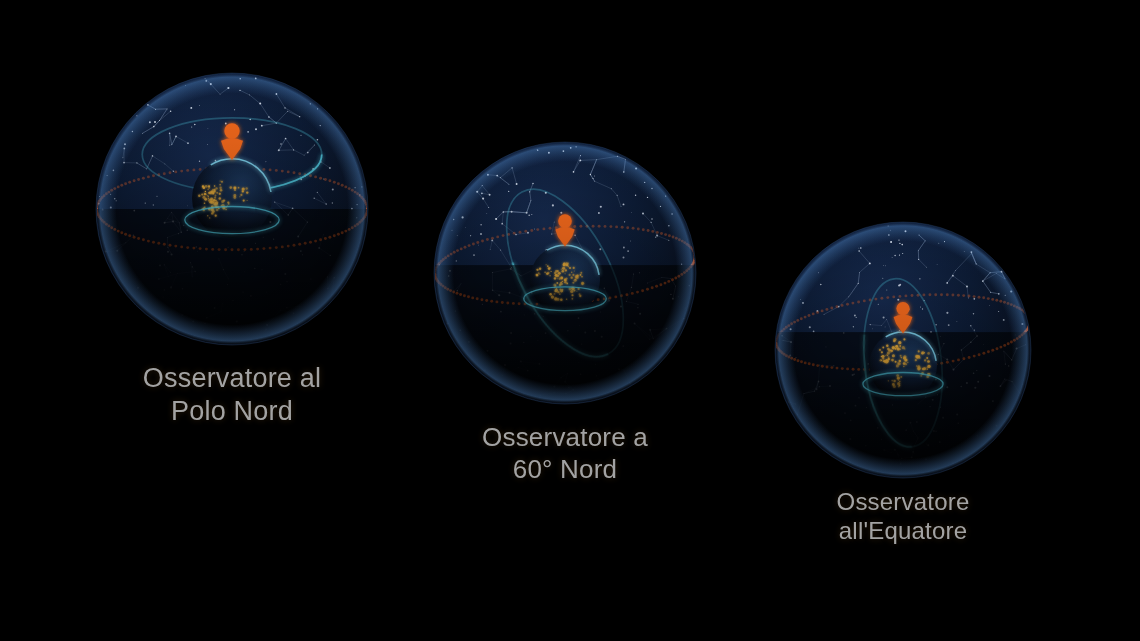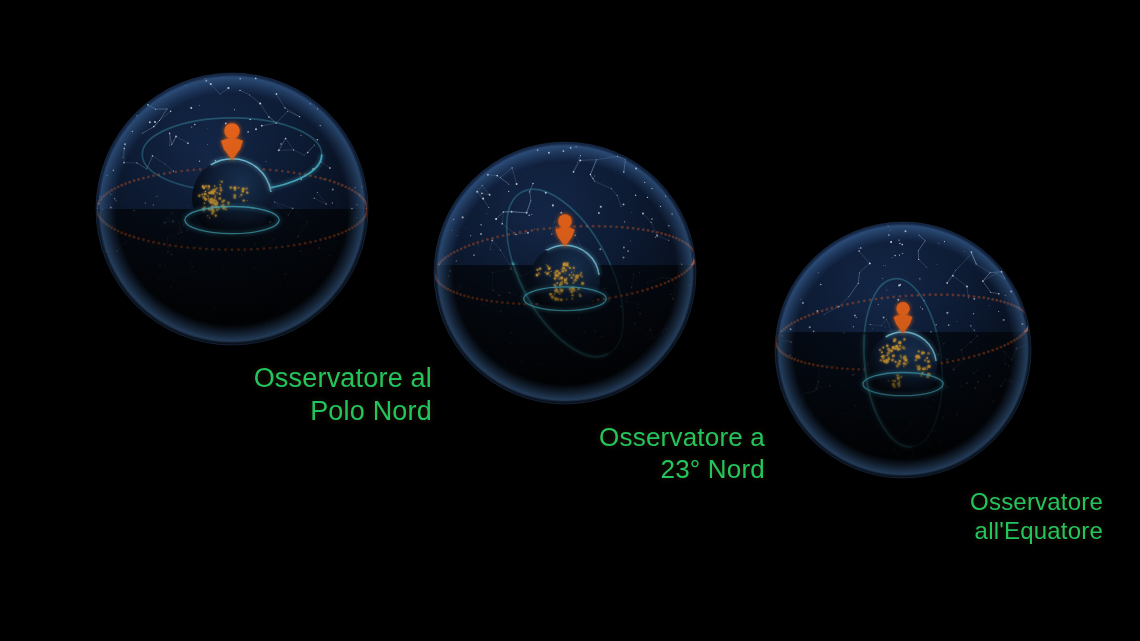--- a/index.html
+++ b/index.html
@@ -3,22 +3,22 @@
 <meta charset="utf-8">
 <style>
   html,body{margin:0;padding:0;background:#000;}
   body{width:1140px;height:641px;position:relative;overflow:hidden;
        font-family:"Liberation Sans","DejaVu Sans",sans-serif;}
 
   .stage{position:absolute;inset:0;background:#000;}
 
   .label{
     position:absolute;
-    color:#22c55e;
-    text-align:right;
+    color:#a3a3a3;
+    text-align:center;
     line-height:1.22;
     white-space:pre-line;
     letter-spacing:.2px;
     text-shadow:0 0 6px rgba(224,146,47,.22);
   }
 </style>
 </head>
 <body>
 
 <div class="stage">
@@ -1587,17 +1587,17 @@
           <circle cx="903" cy="350" r="128" fill="url(#hemiShade)"></circle>
         </g>
         <circle cx="903" cy="350" r="128" fill="url(#rimGlow)"></circle>
         <circle cx="903" cy="350" r="128" fill="none" stroke="#3b5f93" stroke-width="0.9" opacity="0.30"></circle>
       </g>
     </svg>
   <div id="labels">
       <div class="label" style="left: 32px; top: 362px; width: 400px; font-size: 27px;">Osservatore al
 Polo Nord</div>
       <div class="label" style="left: 365px; top: 422px; width: 400px; font-size: 26px;">Osservatore a
-23° Nord</div>
+60° Nord</div>
       <div class="label" style="left: 703px; top: 487px; width: 400px; font-size: 24px;">Osservatore
 all'Equatore</div>
     </div>
 </div>
 
 </body></html>

